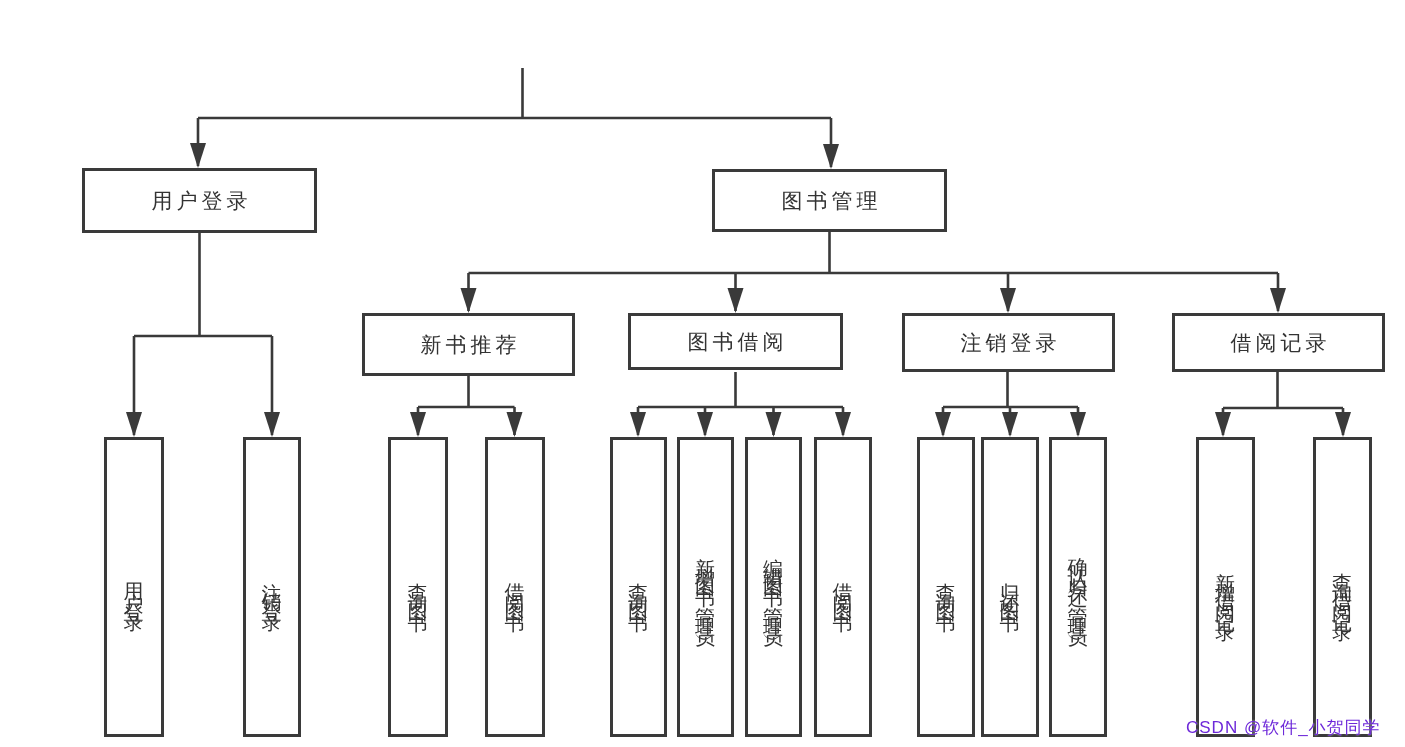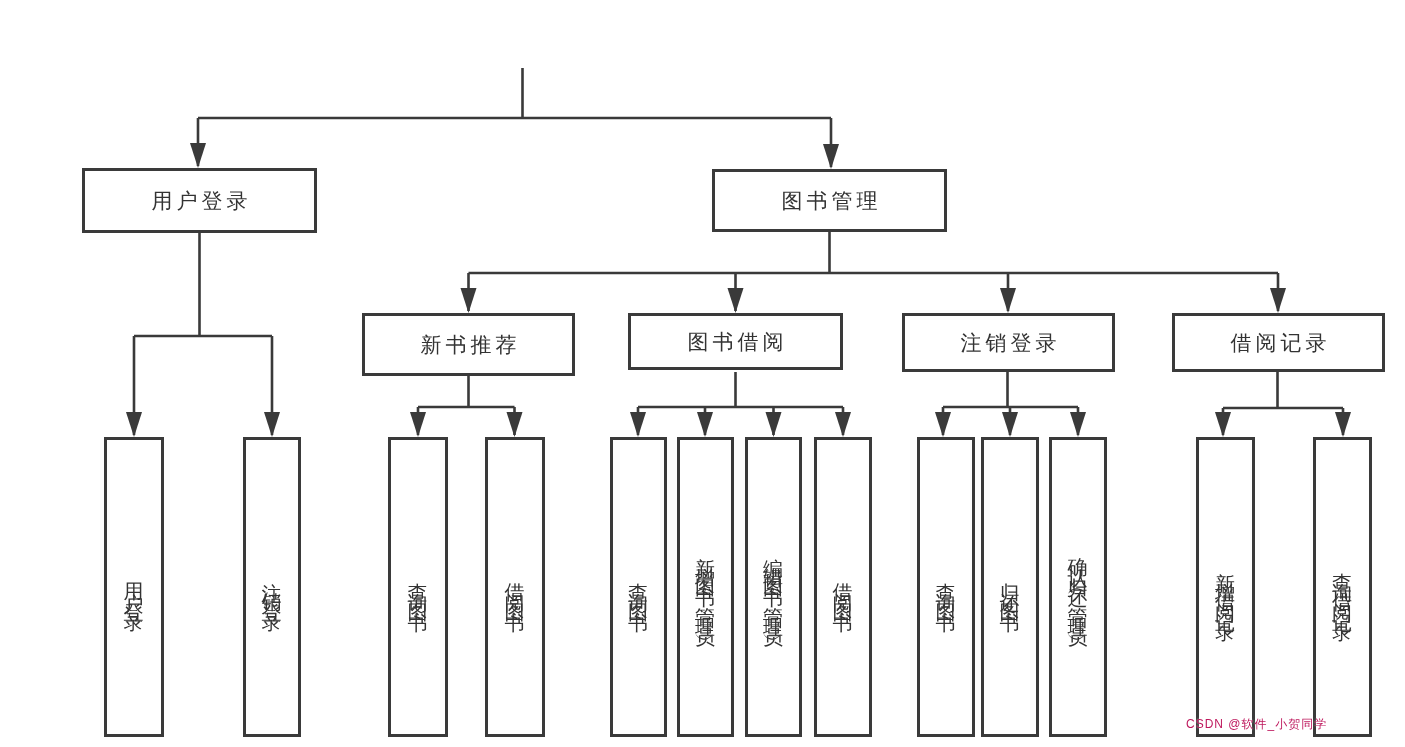--- a/index.html
+++ b/index.html
@@ -65,23 +65,23 @@
   #n-cb-query   { left: 917px;  width: 58px; }
   #n-cb-return  { left: 981px;  width: 58px; }
   #n-cb-confirm { left: 1049px; width: 58px; }
   #n-br-add     { left: 1196px; width: 59px; }
   #n-br-query   { left: 1313px; width: 59px; }
   #watermark {
     position: absolute;
     left: 1186px;
     top: 716px;
     z-index: 5;
-    font-size: 12px;
+    font-size: 17px;
     letter-spacing: 1px;
-    color: #be185d;
+    color: #6d28d9;
     text-shadow: 0 0 2px rgba(255,255,255,0.8);
     white-space: nowrap;
   }
 </style>
 </head>
 <body>
 
 <div id="canvas">
 
   <svg id="wires" width="1405" height="747" viewBox="0 0 1405 747" aria-hidden="true">

